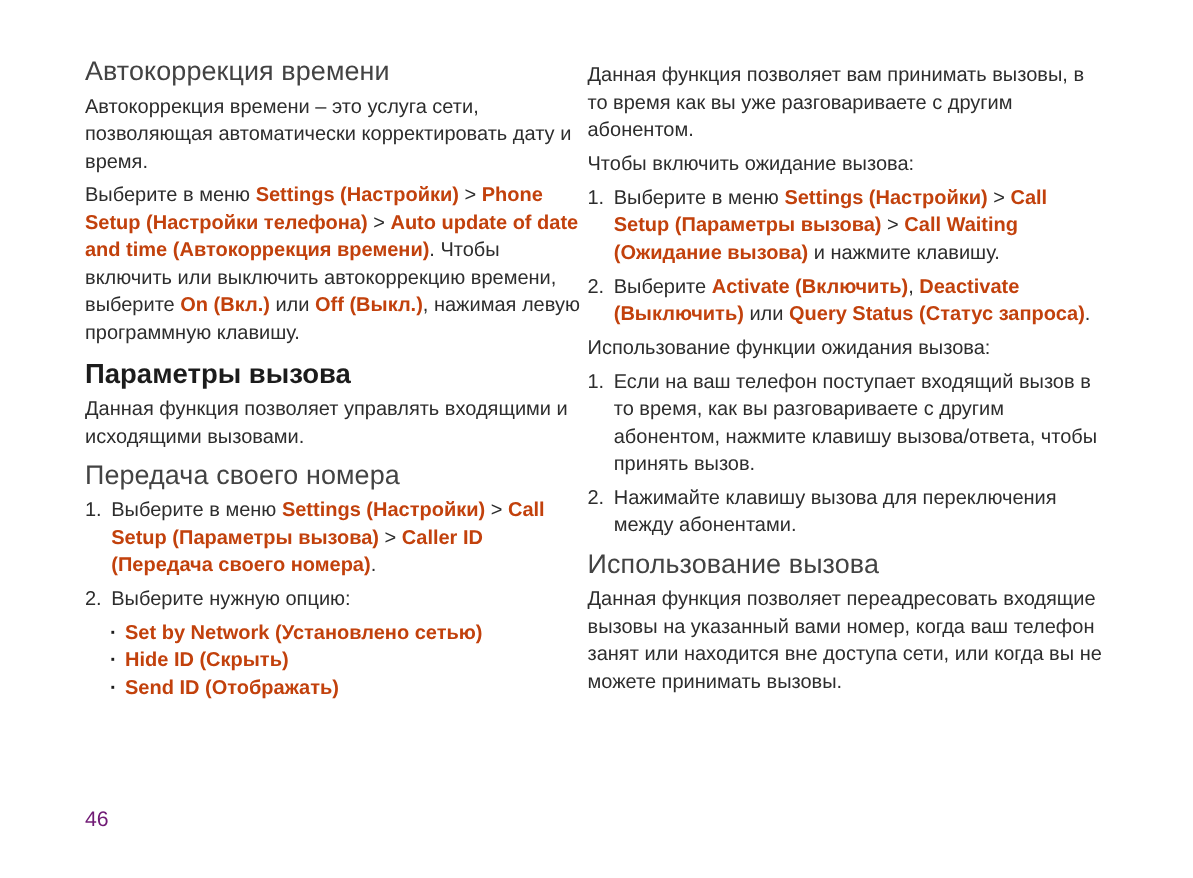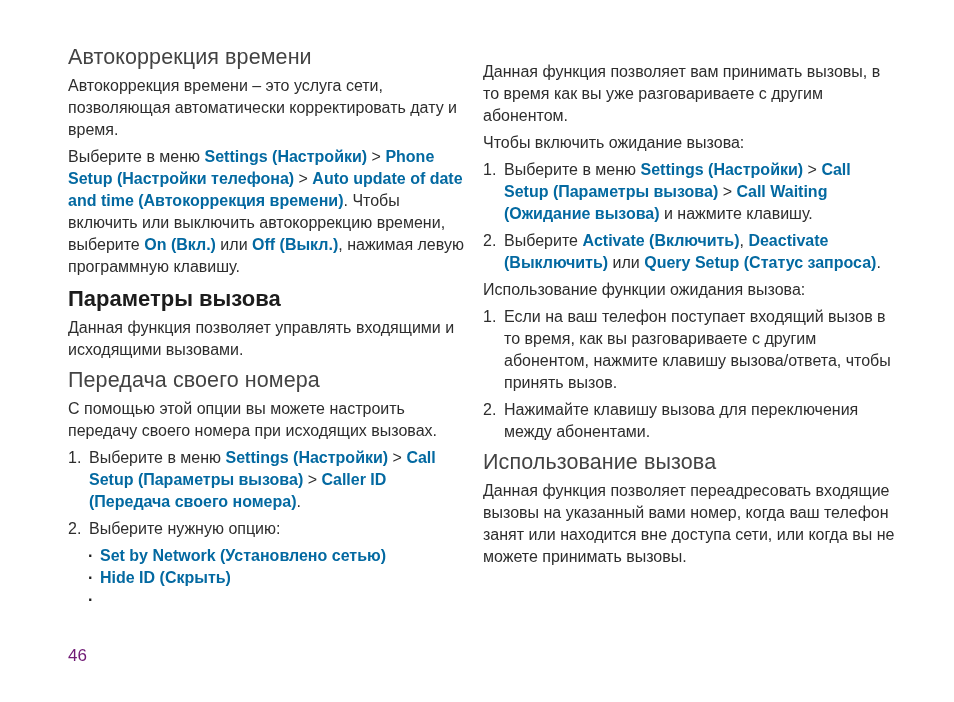--- a/index.html
+++ b/index.html
@@ -17,22 +17,21 @@
     position: relative;
     width: 954px;
     height: 702px;
     background: #ffffff;
   }
   .columns {
     position: absolute;
     left: 68px;
     top: 44px;
     display: flex;
-    gap: 13px;
-    align-items: center;
+    align-items: flex-end;
   }
   .col {
     font-size: 16px;
     line-height: 22px;
     color: #2d2d2d;
     -webkit-hyphens: manual;
     hyphens: manual;
   }
   .col-left  { width: 402px; }
   .col-right { width: 412px; }
@@ -49,21 +48,21 @@
     font-size: 22px;
     line-height: 26px;
     font-weight: 700;
     color: #1c1c1c;
     margin: 8px 0 5px;
   }
   .col > :first-child { margin-top: 0; }
   .small-first::first-letter { font-size: 0.75em; }
 
   .para { margin: 0 0 5px; }
-  .b { font-weight: 700; color: #0369a1; }
+  .b { font-weight: 700; color: #c2410c; }
 
   .li {
     position: relative;
     padding-left: 21px;
     margin: 0 0 5px;
   }
   .li > .marker {
     position: absolute;
     left: 0;
     top: 0;
@@ -92,32 +91,31 @@
 
 <div class="page">
   <div class="columns">
     <div class="col col-left">
         <div class="h-light">Автокоррекция времени</div>
         <p class="para"><span>Автокоррекция времени – это услуга сети, позволяющая автоматически корректировать дату и время.</span></p>
         <p class="para"><span>Выберите в меню </span><span class="b">Settings (Настройки)</span><span> &gt; </span><span class="b">Phone Setup (Настройки телефона)</span><span> &gt; </span><span class="b">Auto update of date and time (Автокоррекция времени)</span><span>. Чтобы включить или выключить автокоррекцию времени, выберите </span><span class="b">On (Вкл.)</span><span> или </span><span class="b">Off (Выкл.)</span><span>, нажимая левую программную клавишу.</span></p>
         <div class="h-bold">Параметры вызова</div>
         <p class="para"><span>Данная функция позволяет управлять входящими и исходящими вызовами.</span></p>
         <div class="h-light">Передача своего номера</div>
-        <p class="para"><span>С помощью этой опции вы можете настроить передачу своего номера при исходящих вызовах.</span></p>
         <div class="li num"><span class="marker">1.</span><span><span>Выберите в меню </span><span class="b">Settings (Настройки)</span><span> &gt; </span><span class="b">Call Setup (Параметры вызова)</span><span> &gt; </span><span class="b">Caller ID (Передача своего номера)</span><span>.</span></span></div>
         <div class="li num"><span class="marker">2.</span><span><span>Выберите нужную опцию:</span></span></div>
         <div class="li bullet"><span class="marker">·</span><span><span class="b">Set by Network (Установлено сетью)</span></span></div>
         <div class="li bullet"><span class="marker">·</span><span><span class="b">Hide ID (Скрыть)</span></span></div>
-        <div class="li bullet"><span class="marker">·</span></div>
+        <div class="li bullet"><span class="marker">·</span><span><span class="b">Send ID (Отображать)</span></span></div>
       </div>
     <div class="col col-right">
         <p class="para"><span>Данная функция позволяет вам принимать вызовы, в то время как вы уже разговариваете с другим абонентом.</span></p>
         <p class="para"><span>Чтобы включить ожидание вызова:</span></p>
         <div class="li num"><span class="marker">1.</span><span><span>Выберите в меню </span><span class="b">Settings (Настройки)</span><span> &gt; </span><span class="b">Call Setup (Параметры вызова)</span><span> &gt; </span><span class="b">Call Waiting (Ожидание вызова)</span><span> и нажмите клавишу.</span></span></div>
-        <div class="li num"><span class="marker">2.</span><span><span>Выберите </span><span class="b">Activate (Включить)</span><span>, </span><span class="b">Deac­tivate (Выключить)</span><span> или </span><span class="b">Query Setup (Статус запроса)</span><span>.</span></span></div>
+        <div class="li num"><span class="marker">2.</span><span><span>Выберите </span><span class="b">Activate (Включить)</span><span>, </span><span class="b">Deac­tivate (Выключить)</span><span> или </span><span class="b">Query Status (Статус запроса)</span><span>.</span></span></div>
         <p class="para"><span>Использование функции ожидания вызова:</span></p>
         <div class="li num"><span class="marker">1.</span><span><span>Если на ваш телефон поступает входящий вызов в то время, как вы разговариваете с другим абонентом, нажмите клавишу вызо­ва/ответа, чтобы принять вызов.</span></span></div>
         <div class="li num"><span class="marker">2.</span><span><span>Нажимайте клавишу вызова для переключения между абонентами.</span></span></div>
         <div class="h-light">Использование вызова</div>
         <p class="para"><span>Данная функция позволяет переадресовать входящие вызовы на указанный вами номер, когда ваш телефон занят или находится вне доступа сети, или когда вы не можете принимать вызовы.</span></p>
       </div>
   </div>
   <div class="page-number">46</div>
 </div>
 

